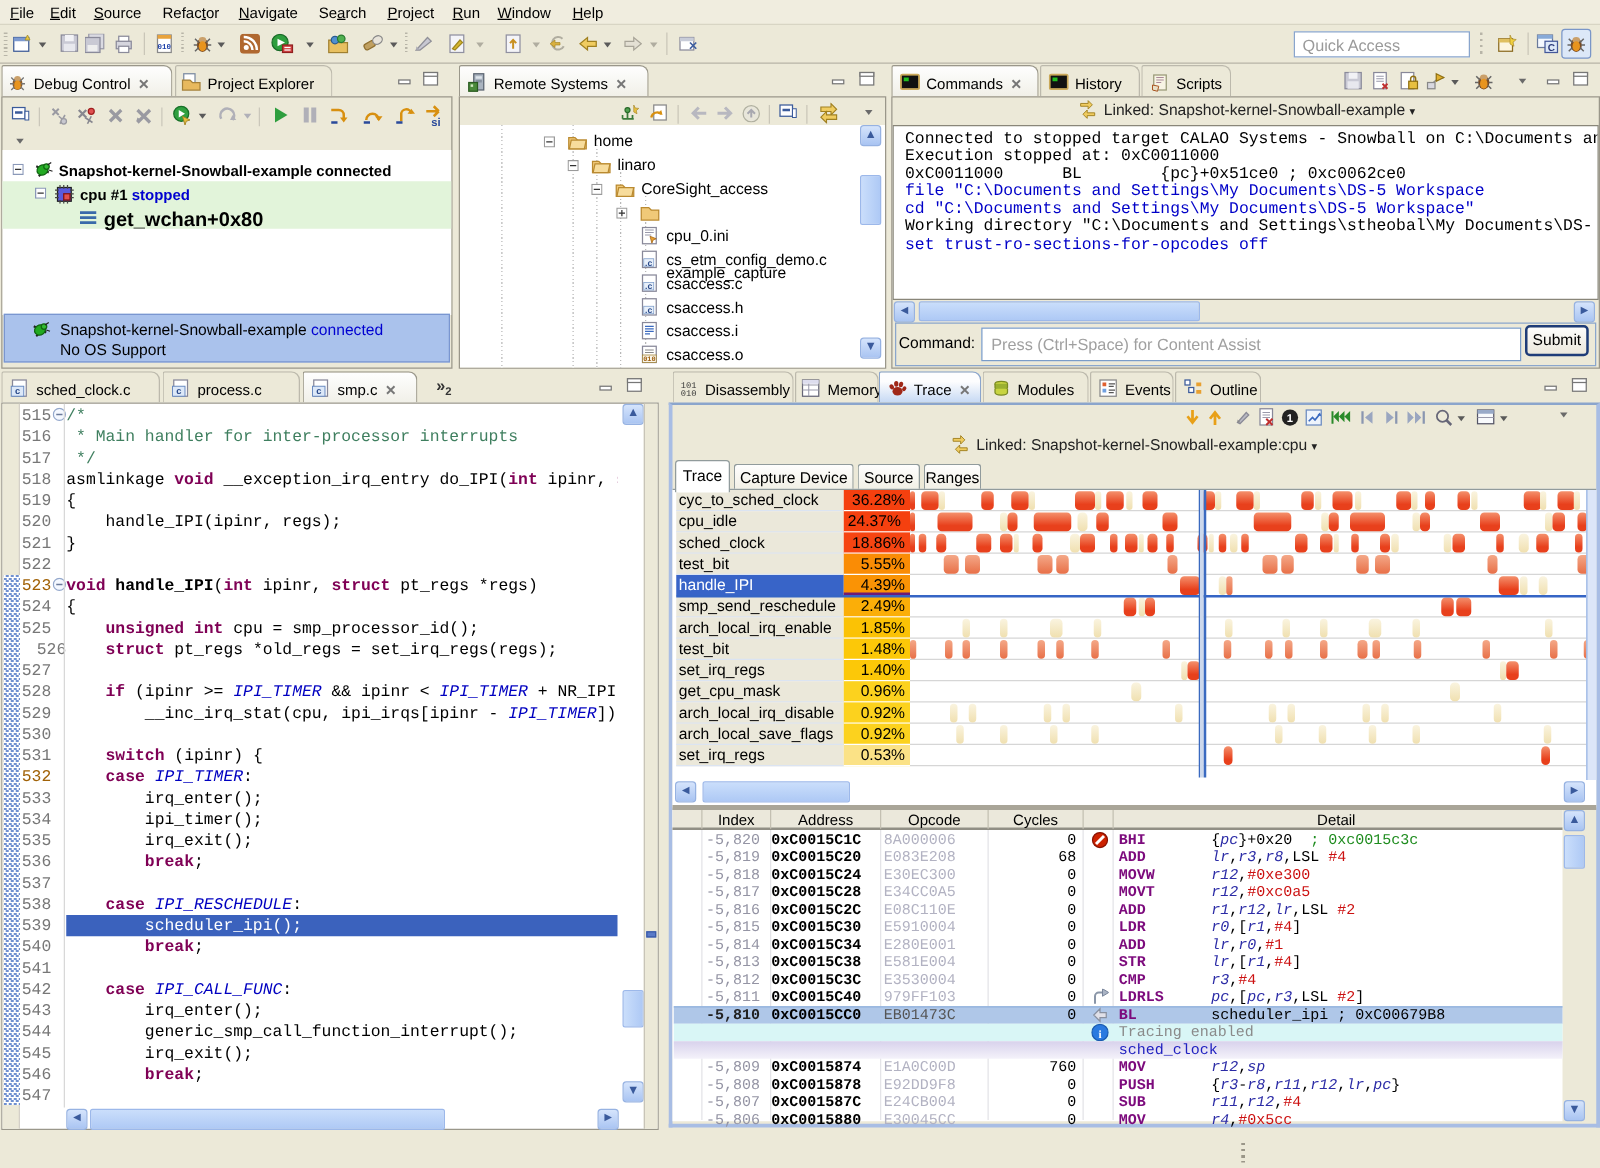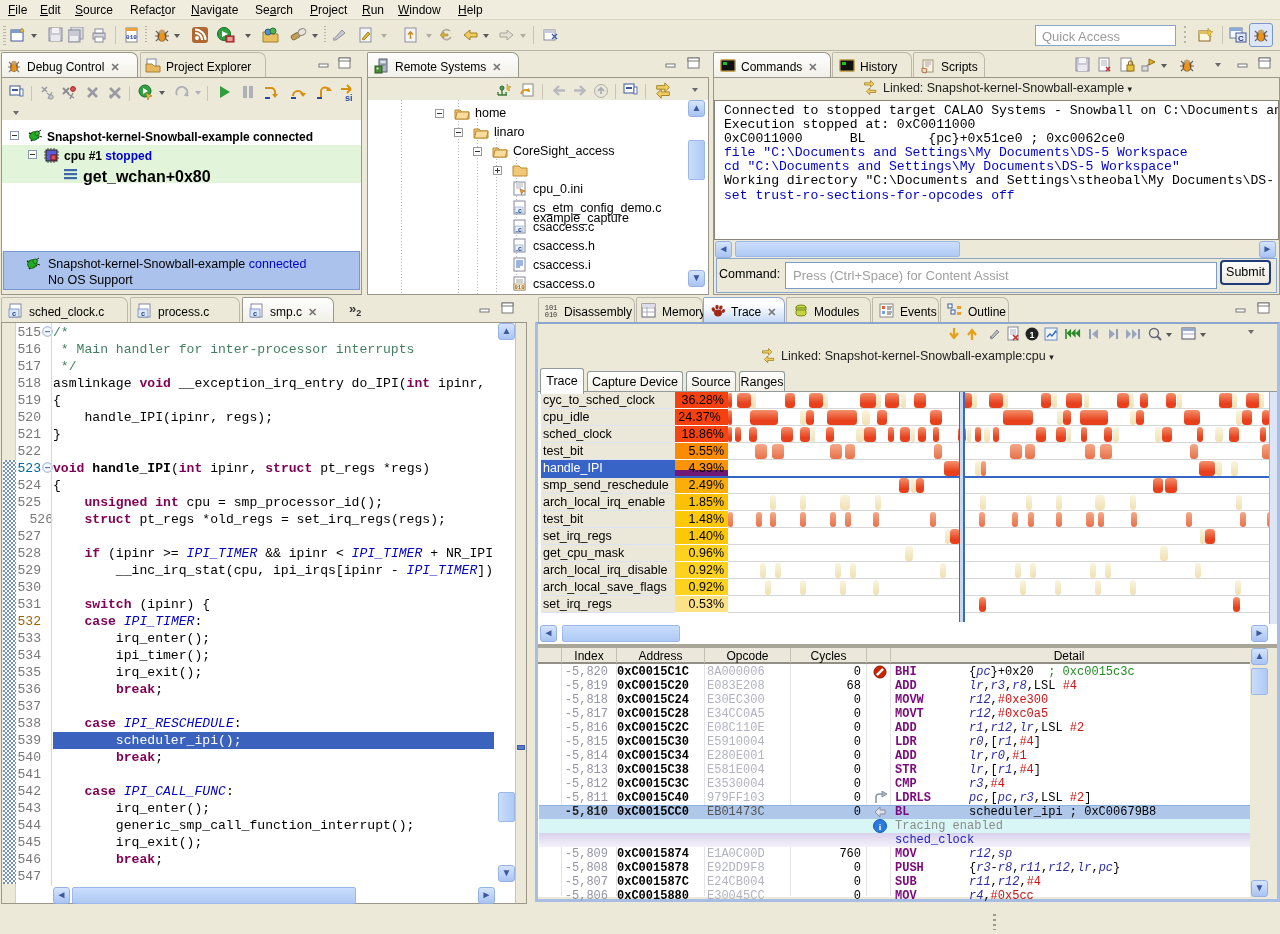--- a/index.html
+++ b/index.html
@@ -518,21 +518,21 @@
     <div class="abs mono" style="left:16px;top:78px;width:24px;text-align:right;color:#777;font-size:13.1px;line-height:17px;">518</div>
     <div class="abs mono" style="left:52px;top:78px;width:441px;font-size:13.1px;line-height:17px;white-space:pre;overflow:hidden;">asmlinkage <span class="k">void</span> __exception_irq_entry do_IPI(<span class="k">int</span> ipinr, <span class="k">struct</span> pt_regs *regs)</div>
     <div class="abs mono" style="left:16px;top:95px;width:24px;text-align:right;color:#777;font-size:13.1px;line-height:17px;">519</div>
     <div class="abs mono" style="left:52px;top:95px;width:441px;font-size:13.1px;line-height:17px;white-space:pre;overflow:hidden;">{</div>
     <div class="abs mono" style="left:16px;top:112px;width:24px;text-align:right;color:#777;font-size:13.1px;line-height:17px;">520</div>
     <div class="abs mono" style="left:52px;top:112px;width:441px;font-size:13.1px;line-height:17px;white-space:pre;overflow:hidden;">    handle_IPI(ipinr, regs);</div>
     <div class="abs mono" style="left:16px;top:129px;width:24px;text-align:right;color:#777;font-size:13.1px;line-height:17px;">521</div>
     <div class="abs mono" style="left:52px;top:129px;width:441px;font-size:13.1px;line-height:17px;white-space:pre;overflow:hidden;">}</div>
     <div class="abs mono" style="left:16px;top:146px;width:24px;text-align:right;color:#777;font-size:13.1px;line-height:17px;">522</div>
     <div class="abs mono" style="left:52px;top:146px;width:441px;font-size:13.1px;line-height:17px;white-space:pre;overflow:hidden;"></div>
-    <div class="abs mono" style="left:16px;top:163px;width:24px;text-align:right;color:#0369a1;font-size:13.1px;line-height:17px;">523</div>
+    <div class="abs mono" style="left:16px;top:163px;width:24px;text-align:right;color:#a16207;font-size:13.1px;line-height:17px;">523</div>
     <div class="abs mono" style="left:52px;top:163px;width:441px;font-size:13.1px;line-height:17px;white-space:pre;overflow:hidden;"><span class="k">void</span> <b>handle_IPI</b>(<span class="k">int</span> ipinr, <span class="k">struct</span> pt_regs *regs)</div>
     <div class="abs mono" style="left:16px;top:180px;width:24px;text-align:right;color:#777;font-size:13.1px;line-height:17px;">524</div>
     <div class="abs mono" style="left:52px;top:180px;width:441px;font-size:13.1px;line-height:17px;white-space:pre;overflow:hidden;">{</div>
     <div class="abs mono" style="left:16px;top:197px;width:24px;text-align:right;color:#777;font-size:13.1px;line-height:17px;">525</div>
     <div class="abs mono" style="left:52px;top:197px;width:441px;font-size:13.1px;line-height:17px;white-space:pre;overflow:hidden;">    <span class="k">unsigned</span> <span class="k">int</span> cpu = smp_processor_id();</div>
     <div class="abs mono" style="left:16px;top:214px;width:24px;text-align:right;color:#777;font-size:13.1px;line-height:17px;margin-left:12px;">526</div>
     <div class="abs mono" style="left:52px;top:214px;width:441px;font-size:13.1px;line-height:17px;white-space:pre;overflow:hidden;">    <span class="k">struct</span> pt_regs *old_regs = set_irq_regs(regs);</div>
     <div class="abs mono" style="left:16px;top:231px;width:24px;text-align:right;color:#777;font-size:13.1px;line-height:17px;">527</div>
     <div class="abs mono" style="left:52px;top:231px;width:441px;font-size:13.1px;line-height:17px;white-space:pre;overflow:hidden;"></div>
     <div class="abs mono" style="left:16px;top:248px;width:24px;text-align:right;color:#777;font-size:13.1px;line-height:17px;">528</div>
@@ -707,21 +707,21 @@
     <div class="abs" style="left:6px;top:112px;width:134px;height:17px;background:#ebe8da;border-bottom:1px solid #dbe4f2;color:#000;font-size:12.5px;padding:1px 0 0 2px;white-space:nowrap;overflow:hidden;">cpu_idle</div>
     <div class="abs" style="left:140px;top:112px;width:53px;height:17px;background:#f5400f;border-bottom:1px solid #fff;font-size:12.5px;text-align:center;padding:1px 4px 0 0;">24.37%</div>
     <div class="abs" style="left:193px;top:112px;width:541px;height:17px;border-bottom:1px solid #d6d6d6;"></div>
     <div class="abs" style="left:6px;top:129px;width:134px;height:17px;background:#ebe8da;border-bottom:1px solid #dbe4f2;color:#000;font-size:12.5px;padding:1px 0 0 2px;white-space:nowrap;overflow:hidden;">sched_clock</div>
     <div class="abs" style="left:140px;top:129px;width:53px;height:17px;background:#f64512;border-bottom:1px solid #fff;font-size:12.5px;text-align:right;padding:1px 4px 0 0;">18.86%</div>
     <div class="abs" style="left:193px;top:129px;width:541px;height:17px;border-bottom:1px solid #d6d6d6;"></div>
     <div class="abs" style="left:6px;top:146px;width:134px;height:17px;background:#ebe8da;border-bottom:1px solid #dbe4f2;color:#000;font-size:12.5px;padding:1px 0 0 2px;white-space:nowrap;overflow:hidden;">test_bit</div>
     <div class="abs" style="left:140px;top:146px;width:53px;height:17px;background:#fa8c05;border-bottom:1px solid #fff;font-size:12.5px;text-align:right;padding:1px 4px 0 0;">5.55%</div>
     <div class="abs" style="left:193px;top:146px;width:541px;height:17px;border-bottom:1px solid #d6d6d6;"></div>
     <div class="abs" style="left:6px;top:163px;width:134px;height:17px;background:#3864c8;border-bottom:1px solid #dbe4f2;color:#fff;font-size:12.5px;padding:1px 0 0 2px;white-space:nowrap;overflow:hidden;">handle_IPI</div>
-    <div class="abs" style="left:140px;top:163px;width:53px;height:17px;background:#fa9305;border-bottom:7px solid #701a75;font-size:12.5px;text-align:right;padding:1px 4px 0 0;">4.39%</div>
+    <div class="abs" style="left:140px;top:163px;width:53px;height:17px;background:#fa9305;border-bottom:3px solid #701a75;font-size:12.5px;text-align:right;padding:1px 4px 0 0;">4.39%</div>
     <div class="abs" style="left:193px;top:163px;width:541px;height:17px;border-bottom:1px solid #d6d6d6;"></div>
     <div class="abs" style="left:6px;top:180px;width:134px;height:17px;background:#ebe8da;border-bottom:1px solid #dbe4f2;color:#000;font-size:12.5px;padding:1px 0 0 2px;white-space:nowrap;overflow:hidden;">smp_send_reschedule</div>
     <div class="abs" style="left:140px;top:180px;width:53px;height:17px;background:#fbae08;border-bottom:1px solid #fff;font-size:12.5px;text-align:right;padding:1px 4px 0 0;">2.49%</div>
     <div class="abs" style="left:193px;top:180px;width:541px;height:17px;border-bottom:1px solid #d6d6d6;"></div>
     <div class="abs" style="left:6px;top:197px;width:134px;height:17px;background:#ebe8da;border-bottom:1px solid #dbe4f2;color:#000;font-size:12.5px;padding:1px 0 0 2px;white-space:nowrap;overflow:hidden;">arch_local_irq_enable</div>
     <div class="abs" style="left:140px;top:197px;width:53px;height:17px;background:#fbc205;border-bottom:1px solid #fff;font-size:12.5px;text-align:right;padding:1px 4px 0 0;">1.85%</div>
     <div class="abs" style="left:193px;top:197px;width:541px;height:17px;border-bottom:1px solid #d6d6d6;"></div>
     <div class="abs" style="left:6px;top:214px;width:134px;height:17px;background:#ebe8da;border-bottom:1px solid #dbe4f2;color:#000;font-size:12.5px;padding:1px 0 0 2px;white-space:nowrap;overflow:hidden;">test_bit</div>
     <div class="abs" style="left:140px;top:214px;width:53px;height:17px;background:#fcc808;border-bottom:1px solid #fff;font-size:12.5px;text-align:right;padding:1px 4px 0 0;">1.48%</div>
     <div class="abs" style="left:193px;top:214px;width:541px;height:17px;border-bottom:1px solid #d6d6d6;"></div>

